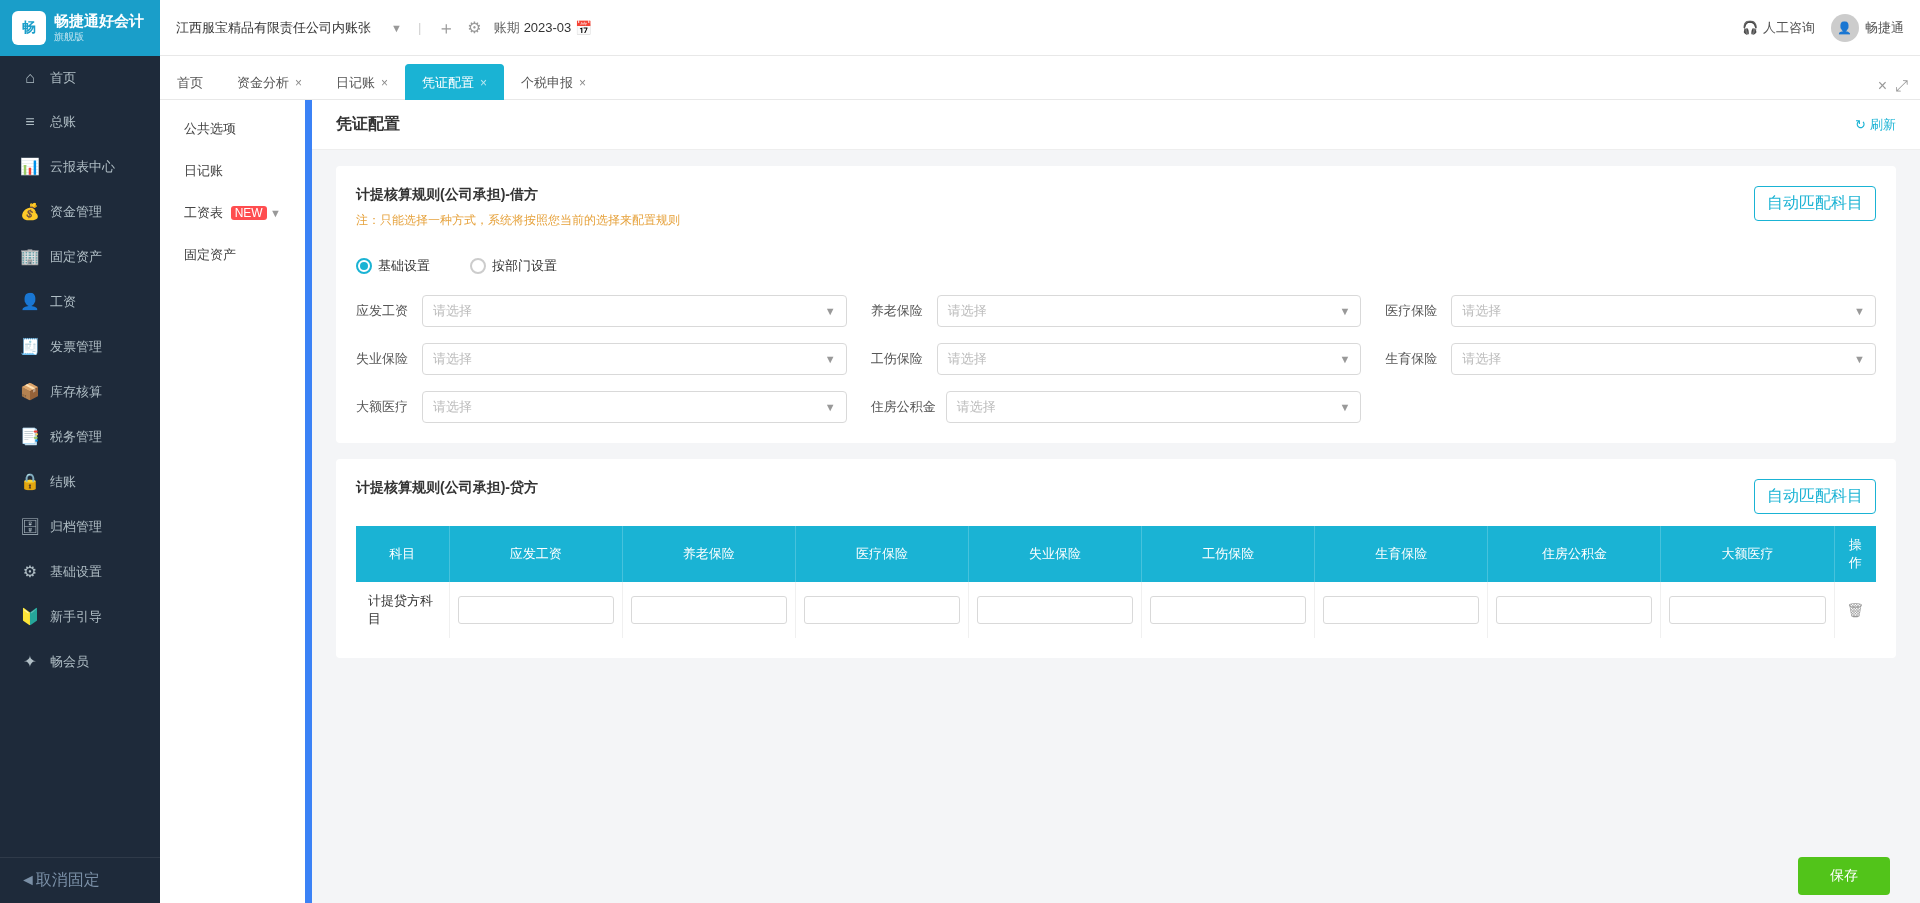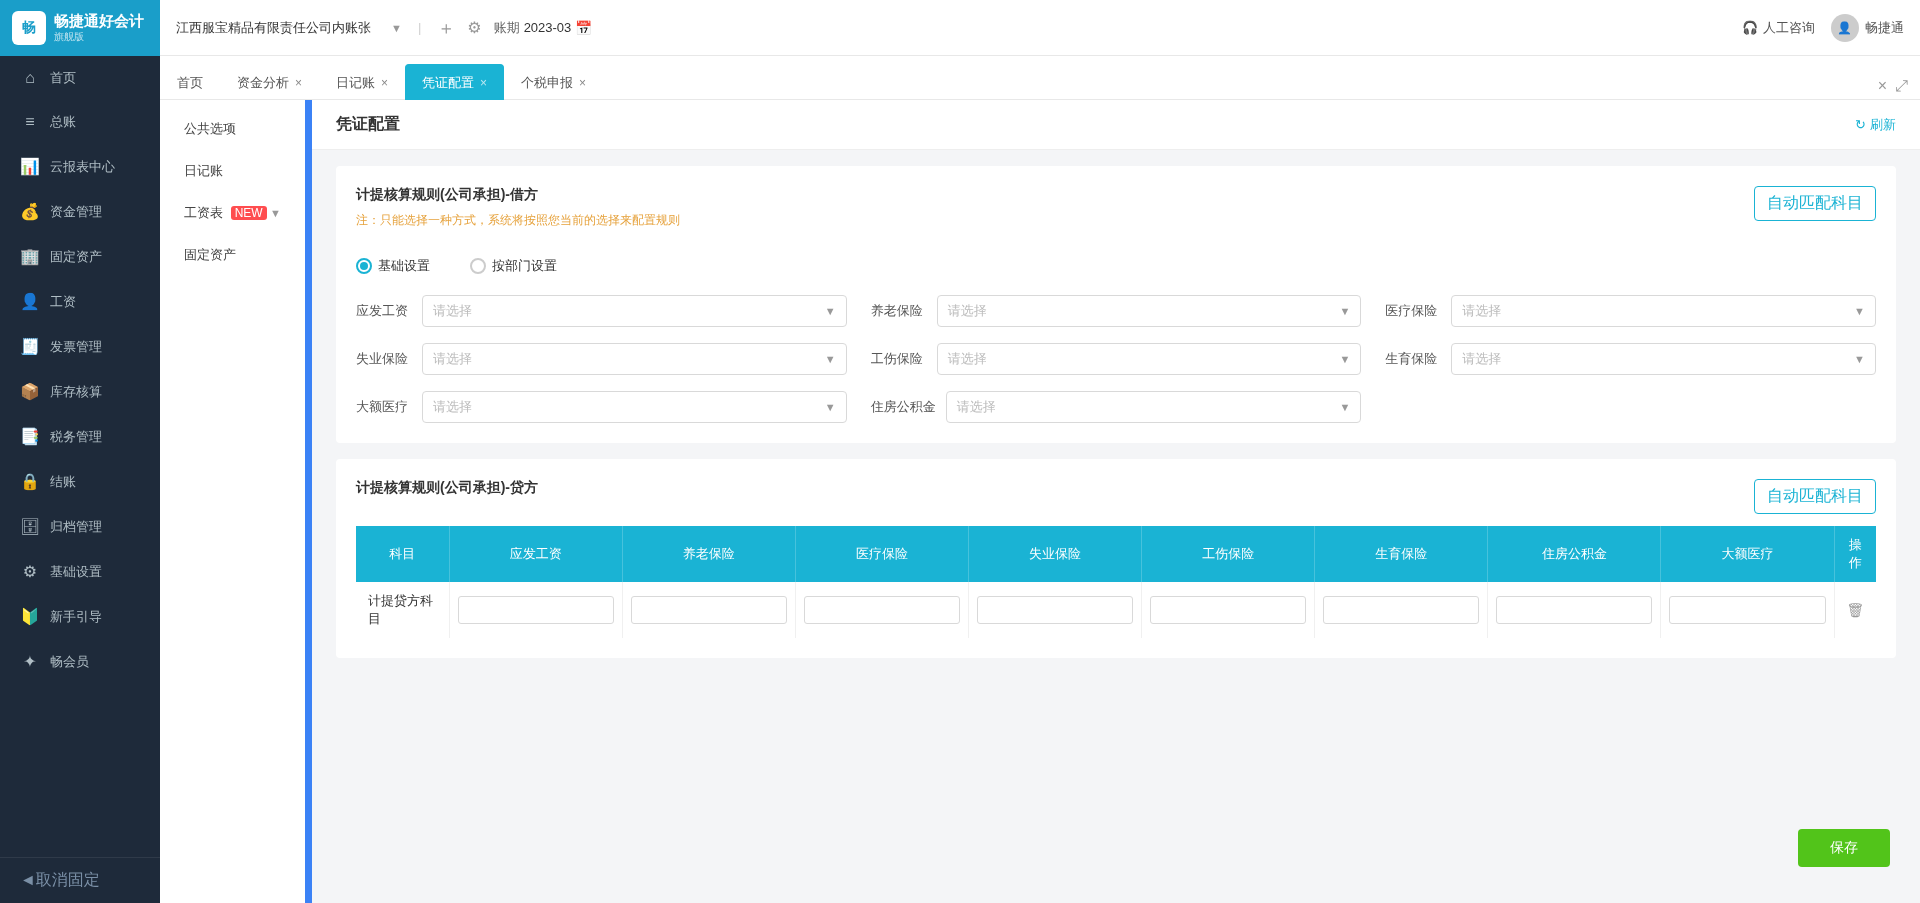--- a/index.html
+++ b/index.html
@@ -279,21 +279,21 @@
       text-align: center;
     }
     .table-delete-btn {
       background: none; border: none;
       cursor: pointer; color: #999; font-size: 14px;
     }
 
     
     .save-btn-container {
       position: fixed;
-      bottom: 36px;
+      bottom: 8px;
       right: 30px;
     }
     .save-btn {
       background: #52c41a;
       color: white;
       border: none;
       padding: 10px 32px;
       font-size: 14px;
       border-radius: 4px;
       cursor: pointer;

